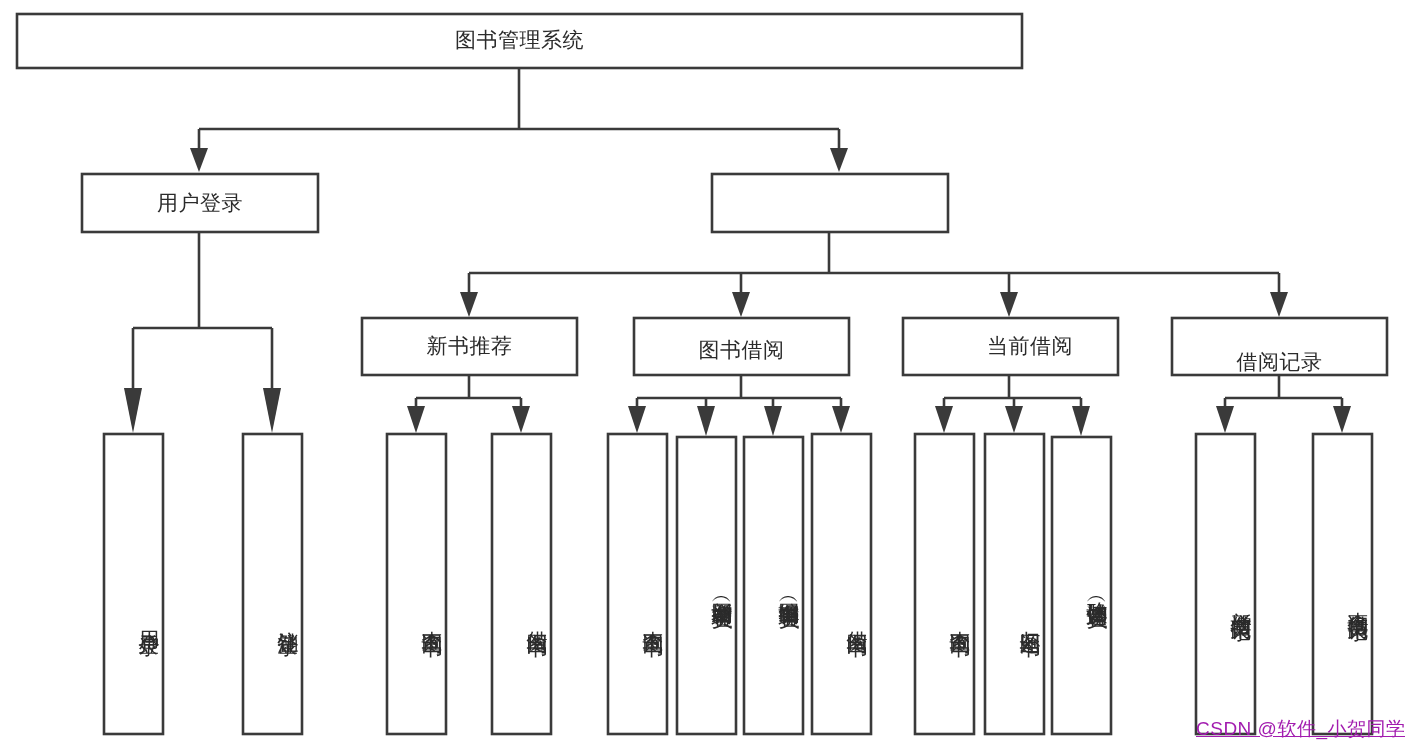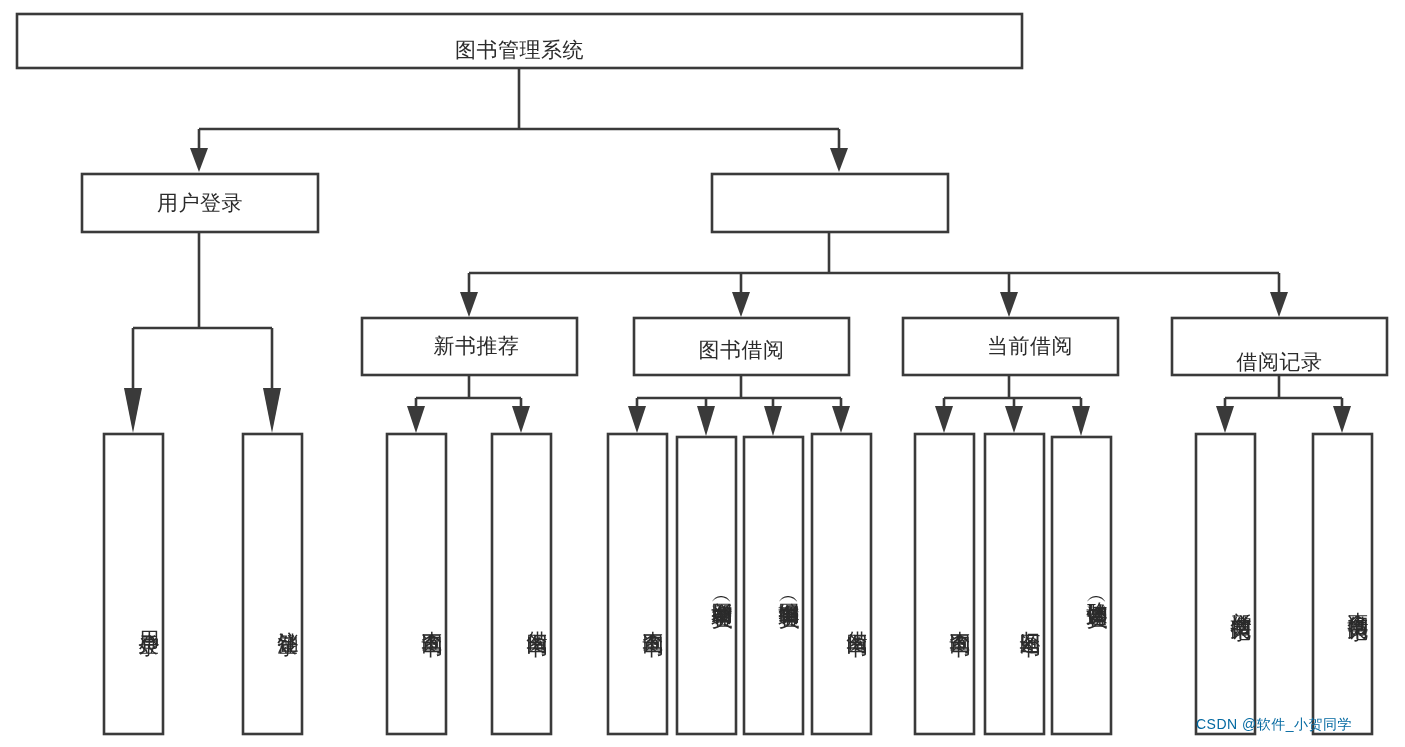--- a/index.html
+++ b/index.html
@@ -61,25 +61,26 @@
     letter-spacing: 2px;
     padding-top: 4px;
     align-items: flex-start;
     justify-content: center;
   }
   .node-label.vertical.tall {
     letter-spacing: 1px;
   }
   .watermark {
     position: absolute;
-    font-size: 14px;
-    color: #0369a1;
+    font-size: 19px;
+    color: #a21caf;
     font-family: "Liberation Sans", "DejaVu Sans", sans-serif;
     white-space: nowrap;
     letter-spacing: 0.5px;
+    text-decoration: underline;
   }
 </style>
 </head>
 <body>
 
 <div id="diagram-root">
 
   <svg id="tree-svg" viewBox="0 0 1405 747">
 
     <g>
@@ -177,25 +178,25 @@
     <rect class="node-box" x="812" y="434" width="59" height="300"></rect>
 
     <rect class="node-box" x="915" y="434" width="59" height="300"></rect>
     <rect class="node-box" x="985" y="434" width="59" height="300"></rect>
     <rect class="node-box" x="1052" y="437" width="59" height="297"></rect>
 
     <rect class="node-box" x="1196" y="434" width="59" height="300"></rect>
     <rect class="node-box" x="1313" y="434" width="59" height="300"></rect>
   </svg>
 
-  <div class="node-label horizontal" style="left:17px; top:24px; width:1005px; height:52px;">图书管理系统</div>
+  <div class="node-label horizontal" style="left:17px; top:14px; width:1005px; height:52px;">图书管理系统</div>
 
   <div class="node-label horizontal" style="left:82px; top:174px; width:236px; height:58px;">用户登录</div>
 
-  <div class="node-label horizontal" style="left:362px; top:318px; width:215px; height:57px;margin-left:7px;">新书推荐</div>
+  <div class="node-label horizontal" style="left:362px; top:318px; width:215px; height:57px;">新书推荐</div>
   <div class="node-label horizontal" style="left:634px; top:318px; width:215px; height:64px;">图书借阅</div>
   <div class="node-label horizontal" style="left:903px; top:318px; width:215px; height:57px;padding-left:39px;">当前借阅</div>
   <div class="node-label horizontal" style="left:1172px; top:318px; width:215px; height:57px;margin-top:16px;">借阅记录</div>
 
   <div class="node-label vertical" style="left:104px; top:434px; width:59px; height:300px; padding-top:68px;">用户登录</div>
   <div class="node-label vertical" style="left:243px; top:434px; width:59px; height:300px; padding-top:68px;">注销登录</div>
 
   <div class="node-label vertical" style="left:387px; top:434px; width:59px; height:300px; padding-top:68px;">查询图书</div>
   <div class="node-label vertical" style="left:492px; top:434px; width:59px; height:300px; padding-top:68px;">借阅图书</div>
 

